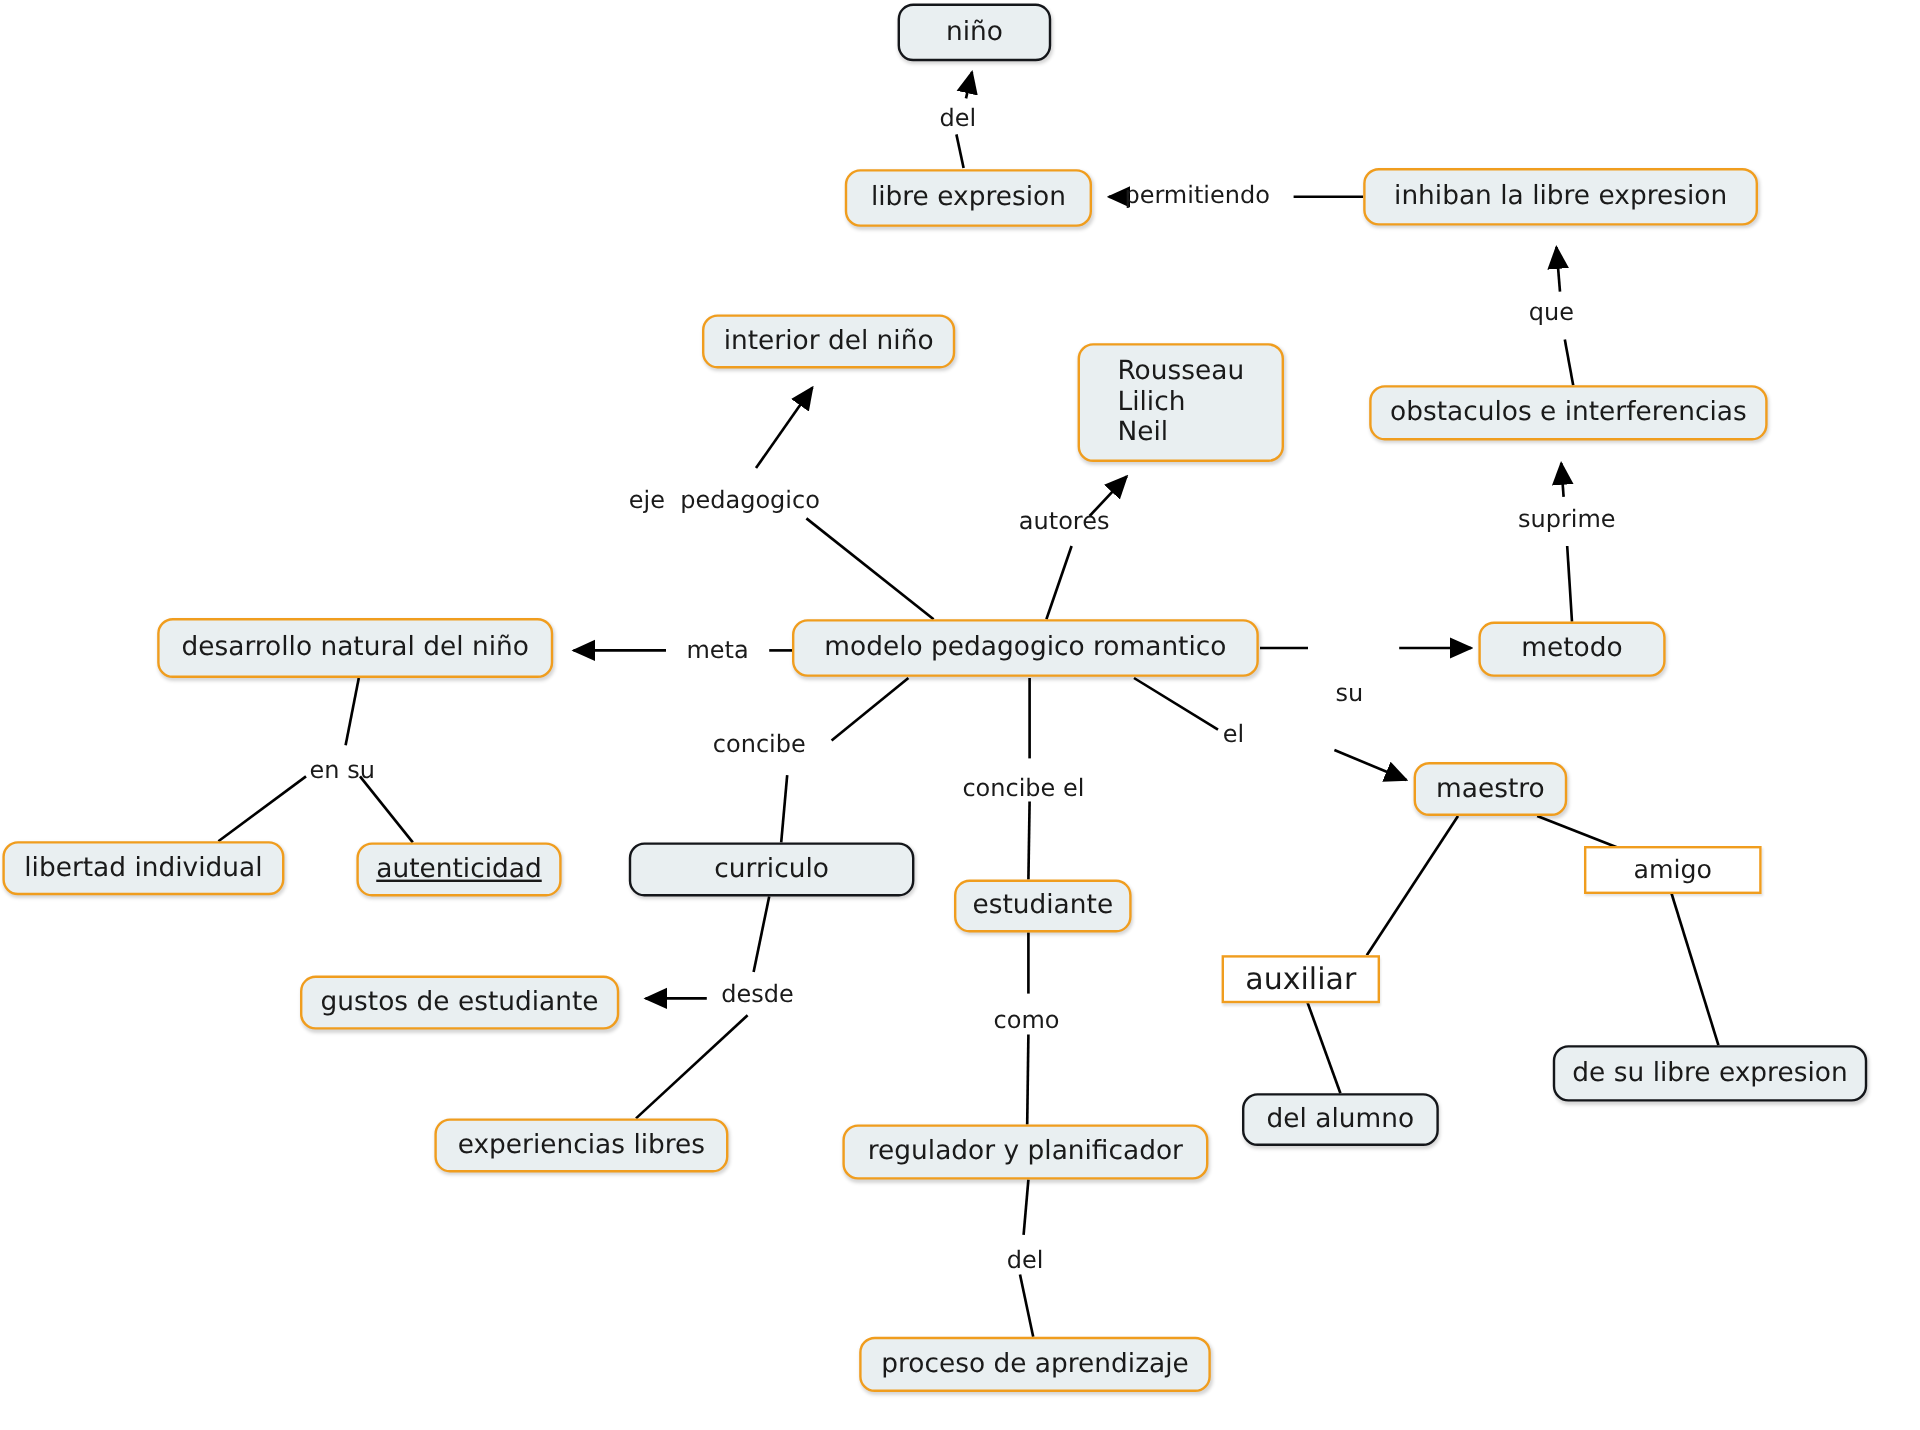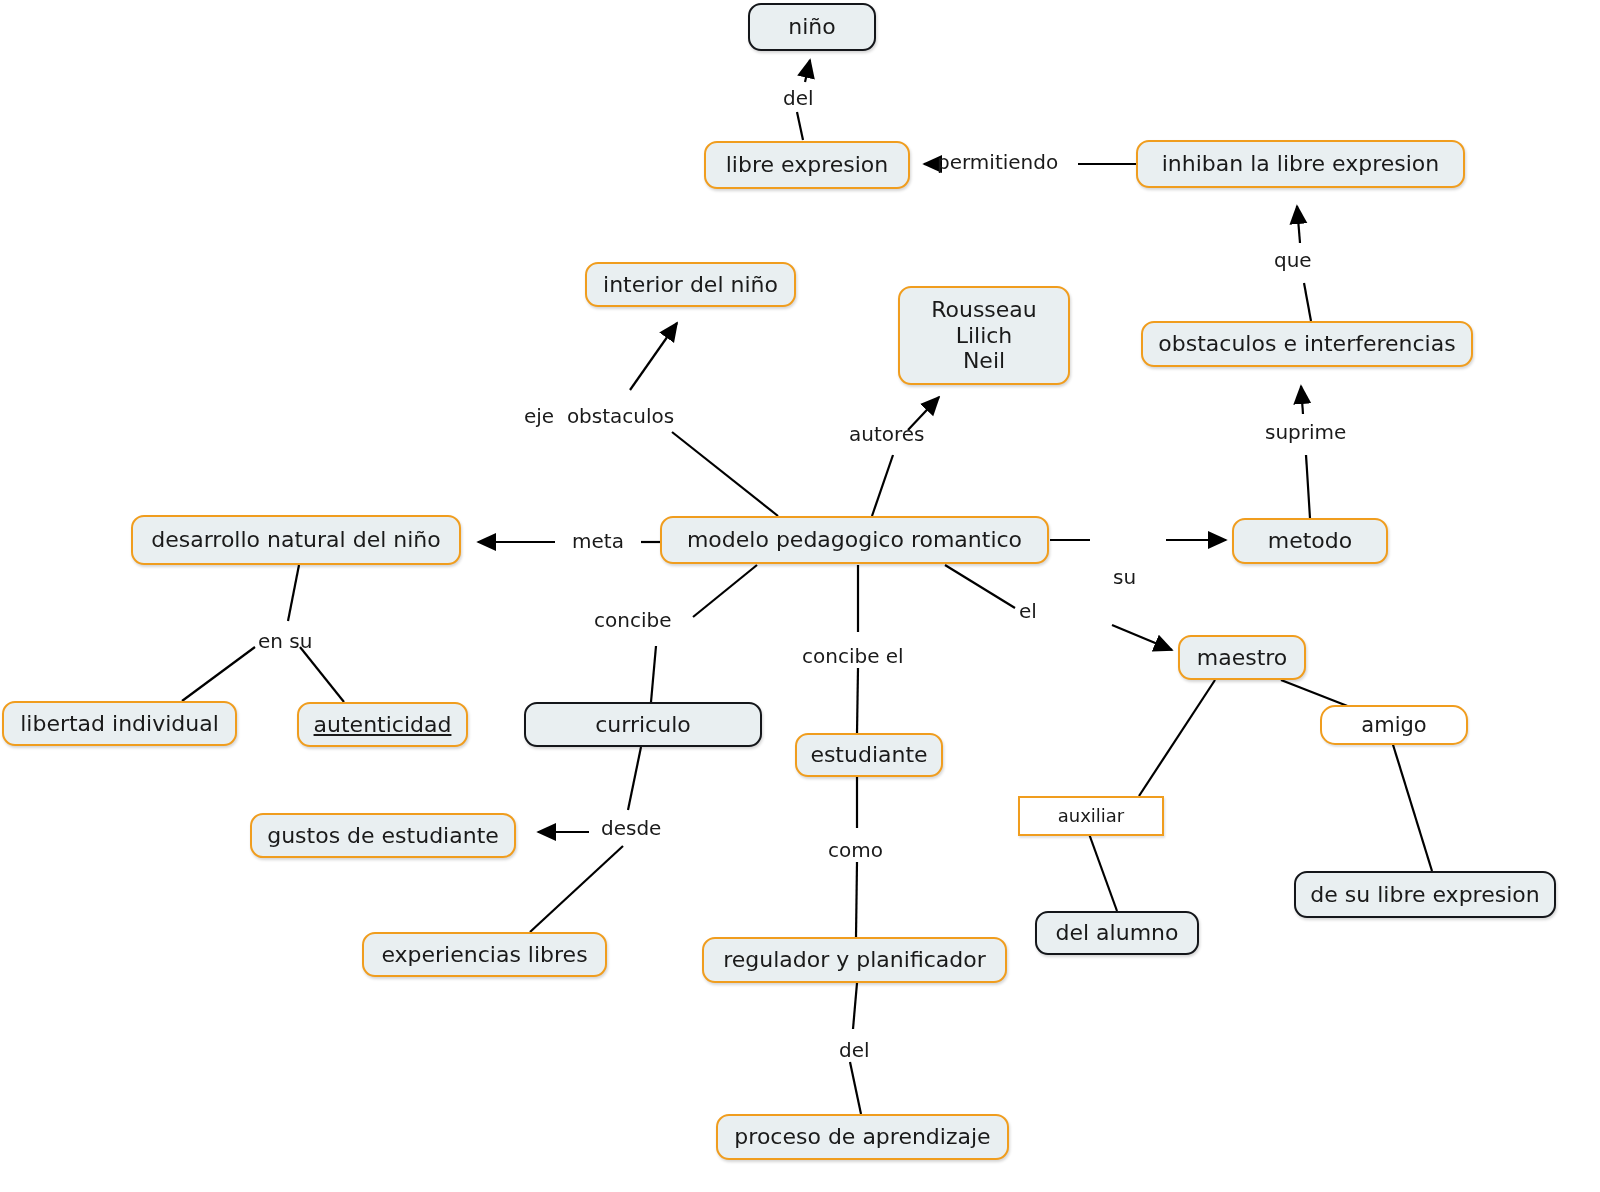--- a/index.html
+++ b/index.html
@@ -24,21 +24,21 @@
     width: 1600px;
     height: 1192px;
     pointer-events: none;
   }
   .node {
     position: absolute;
     box-sizing: border-box;
     display: flex;
     align-items: center;
     justify-content: center;
-    text-align: center;
+    text-align: left;
     background: #e9eff1;
     border: 2px solid #f09d1e;
     border-radius: 13px;
     color: #1a1a1a;
     font-size: 22px;
     line-height: 1.18;
     padding: 18px 10px;
     white-space: pre;
     box-shadow: 1px 2px 3px rgba(0,0,0,0.17);
   }
@@ -162,31 +162,31 @@
   <div class="node" style="left:131px; top:515px; width:330px; height:50px;">desarrollo natural del niño</div>
   <div class="node" style="left:2px;  top:701px;  width:235px; height:45px;">libertad individual</div>
   <div class="node" style="left:297px;  top:702px;  width:171px; height:45px;text-decoration:underline;">autenticidad</div>
   <div class="node black" style="left:524px;  top:702px;  width:238px; height:45px;border-radius:13px;">curriculo</div>
   <div class="node" style="left:250px; top:813px; width:266px; height:45px;">gustos de estudiante</div>
   <div class="node" style="left:362px; top:932px; width:245px; height:45px;">experiencias libres</div>
   <div class="node" style="left:783px;  top:733px;  width:148px; height:44px;margin-left:12px;">estudiante</div>
   <div class="node" style="left:702px; top:937px; width:305px; height:46px;">regulador y planificador</div>
   <div class="node" style="left:716px; top:1114px; width:293px; height:46px;">proceso de aprendizaje</div>
   <div class="node" style="left:1178px; top:635px;  width:128px; height:45px;">maestro</div>
-  <div class="node square plainfill" style="left:1320px; top:705px;  width:148px; height:30px; font-size:21px;border-radius:15px;">amigo</div>
-  <div class="node square plainfill" style="left:1018px; top:796px; width:146px; height:35px; font-size:18px;">auxiliar</div>
+  <div class="node square plainfill" style="left:1320px; top:705px;  width:148px; height:30px; font-size:21px;">amigo</div>
+  <div class="node square plainfill" style="left:1018px; top:796px; width:132px; height:35px; font-size:25px;">auxiliar</div>
   <div class="node black" style="left:1035px; top:911px;  width:164px; height:44px;">del alumno</div>
   <div class="node black" style="left:1294px; top:871px; width:262px; height:47px;">de su libre expresion</div>
 
   <div class="link-label" style="left:783px;  top:88px;">del</div>
   <div class="link-label" style="left:937px;  top:152px;">permitiendo</div>
   <div class="link-label" style="left:1274px; top:250px;">que</div>
   <div class="link-label" style="left:1265px; top:422px;">suprime</div>
   <div class="link-label" style="left:1113px; top:527px;margin-top:40px;">su</div>
-  <div class="link-label" style="left:524px;  top:406px;">eje  obstaculos</div>
+  <div class="link-label" style="left:524px;  top:406px;">eje  pedagogico</div>
   <div class="link-label" style="left:849px;  top:424px;">autores</div>
   <div class="link-label" style="left:572px;  top:531px;">meta</div>
   <div class="link-label" style="left:594px;  top:610px;">concibe</div>
   <div class="link-label" style="left:802px;  top:646px;">concibe el</div>
   <div class="link-label" style="left:1019px; top:601px;">el</div>
   <div class="link-label" style="left:258px;  top:631px;">en su</div>
   <div class="link-label" style="left:601px;  top:818px;">desde</div>
   <div class="link-label" style="left:828px;  top:840px;">como</div>
   <div class="link-label" style="left:839px;  top:1040px;">del</div>
 

